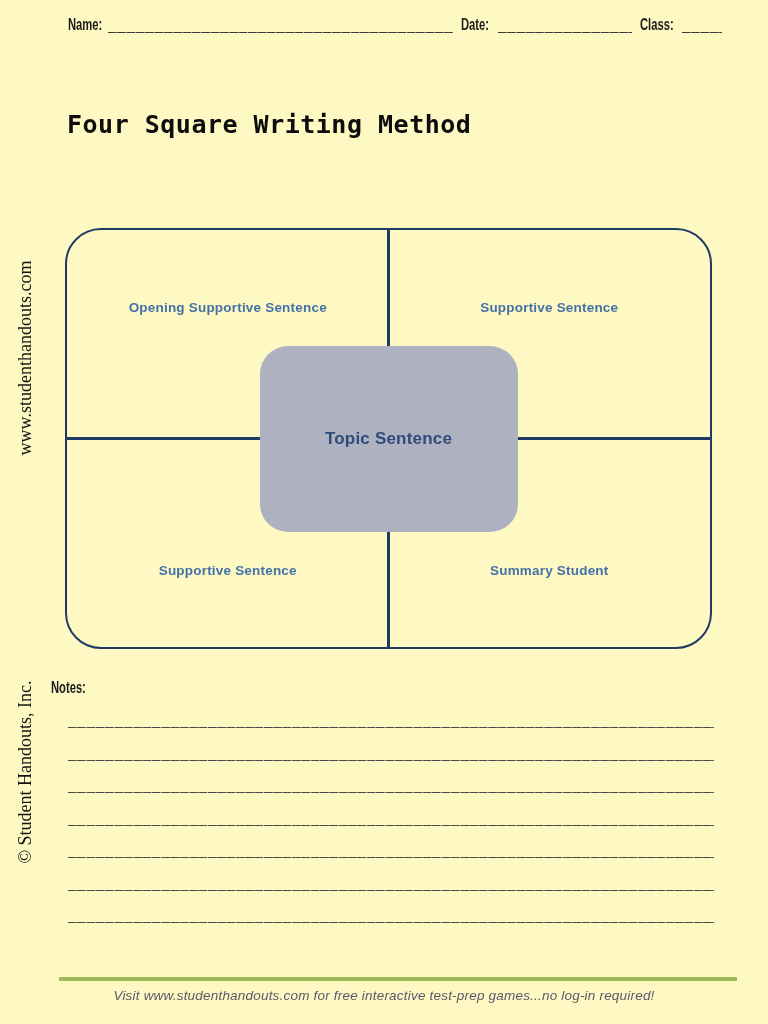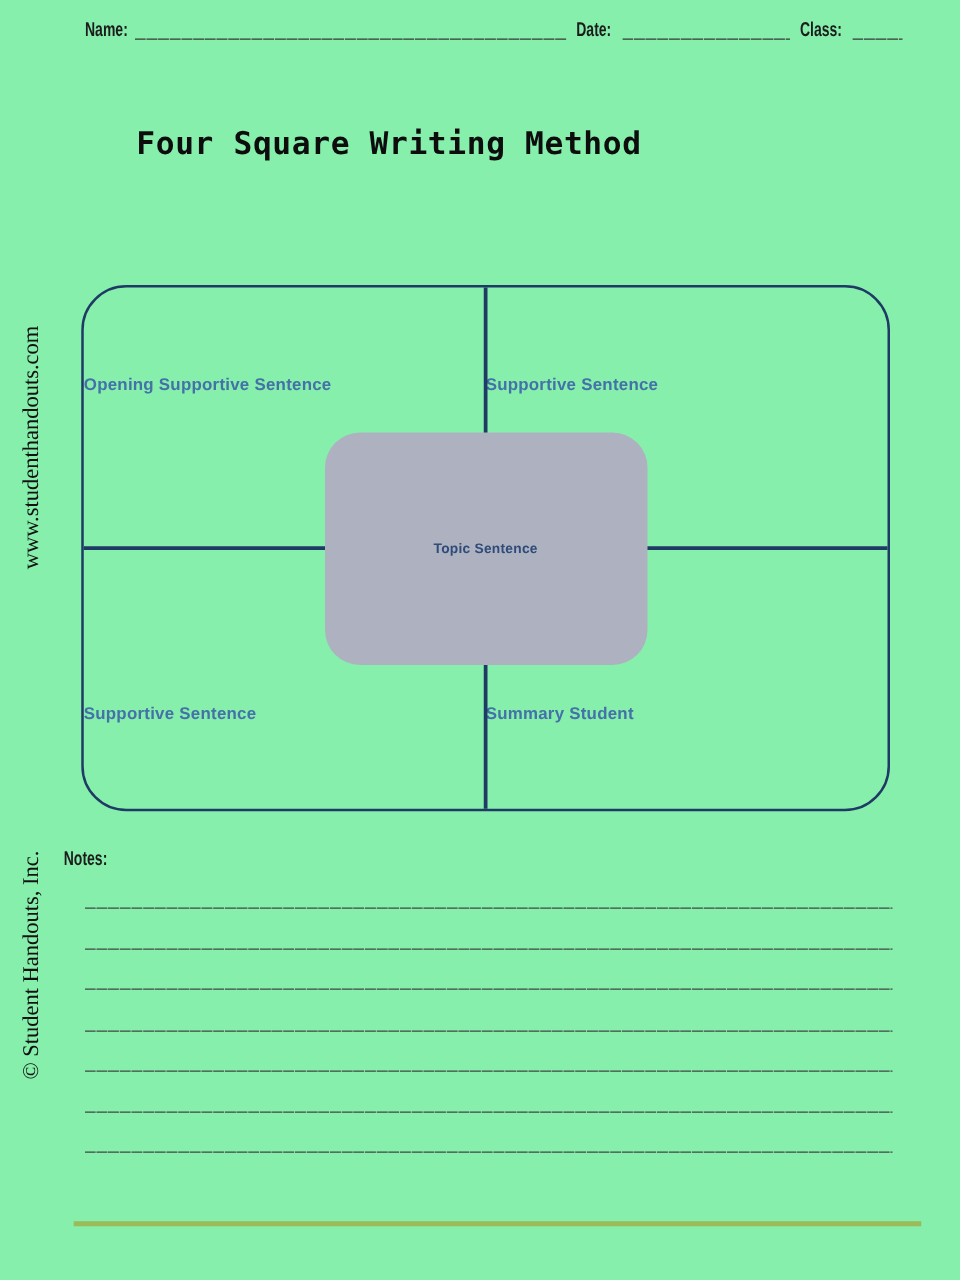--- a/index.html
+++ b/index.html
@@ -1,19 +1,19 @@
 <!DOCTYPE html>
 <html><head>
 <meta charset="utf-8">
 <style>
   html, body { margin: 0; padding: 0; background: #e8e8e8; }
   .page {
     position: relative;
     width: 768px; height: 1024px;
-    background: #86efac;
+    background: #fef9c3;
     overflow: hidden;
     font-family: "Liberation Sans", sans-serif;
     margin: 0 auto;
   }
 
   
   .hdr {
     position: absolute; left: 68px; right: 46px; top: 16px;
     display: flex; align-items: baseline;
     color: #222;
@@ -30,24 +30,24 @@
   .fill-line {
     overflow: hidden; white-space: nowrap;
     font-size: 15px; color: #2e2e2e; letter-spacing: 1px;
   }
   .name-line { flex: 1 1 auto; margin-right: 8px; }
   .date-line { flex: 0 0 134px; margin-right: 8px; }
   .class-line{ flex: 0 0 40px; }
 
   
   .title {
-    position: absolute; left: 67px; top: 100px;
+    position: absolute; left: 67px; top: 110px;
     font-family: "DejaVu Sans Mono", monospace;
     font-weight: 700; font-size: 25px; color: #0d0d0d;
-    letter-spacing: 0.5px; white-space: nowrap; margin-left: 42px;
+    letter-spacing: 0.5px; white-space: nowrap;
   }
 
   
   .vtext {
     position: absolute;
     font-family: "Liberation Serif", serif;
     font-size: 18px; color: #111;
     white-space: nowrap;
     transform: translate(-50%, -50%) rotate(-90deg);
   }
@@ -63,36 +63,36 @@
   }
   .v-div {
     position: absolute; top: 0; bottom: 0; left: 50%;
     width: 2.5px; margin-left: -1.25px; background: #1f3a64; z-index: 1;
   }
   .h-div {
     position: absolute; left: 0; right: 0; top: 50%;
     height: 2.5px; margin-top: -1.25px; background: #1f3a64; z-index: 1;
   }
   .quad-label {
-    position: absolute; width: 50%; text-align: left;
+    position: absolute; width: 50%; text-align: center;
     font-weight: 700; font-size: 13.5px; color: #4472a8;
     z-index: 0; letter-spacing: 0.2px;
   }
   .q-tl { left: 0;   top: 70px; }
   .q-tr { left: 50%; top: 70px; }
   .q-bl { left: 0;   top: 333px; }
   .q-br { left: 50%; top: 333px; }
   .center-box {
     position: absolute; inset: 0; margin: auto;
     width: 258px; height: 186px;
     border-radius: 28px; background: #aeb2c0; z-index: 2;
     display: flex; align-items: center; justify-content: center;
   }
   .center-box .lbl {
-    font-weight: 700; font-size: 11px; color: #2e4b7a;
+    font-weight: 700; font-size: 17px; color: #2e4b7a;
     letter-spacing: 0.2px;
   }
 
   
   .notes-label-wrap { position: absolute; left: 51px; top: 679px; }
   .notes-lines {
     position: absolute; left: 68px; top: 704px; width: 646px;
   }
   .note-line {
     height: 32.5px; line-height: 32.5px;
@@ -149,14 +149,15 @@
     <div class="note-line">__________________________________________________________________________________________</div>
     <div class="note-line">__________________________________________________________________________________________</div>
     <div class="note-line">__________________________________________________________________________________________</div>
     <div class="note-line">__________________________________________________________________________________________</div>
     <div class="note-line">__________________________________________________________________________________________</div>
     <div class="note-line">__________________________________________________________________________________________</div>
     <div class="note-line">__________________________________________________________________________________________</div>
   </div>
 
   <div class="footer-rule"></div>
+  <div class="footer-text">Visit www.studenthandouts.com for free interactive test-prep games...no log-in required!</div>
 
 </div>
 
 </body></html>

